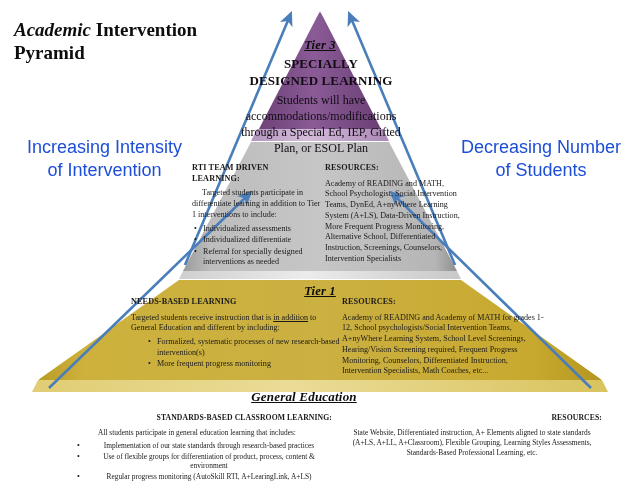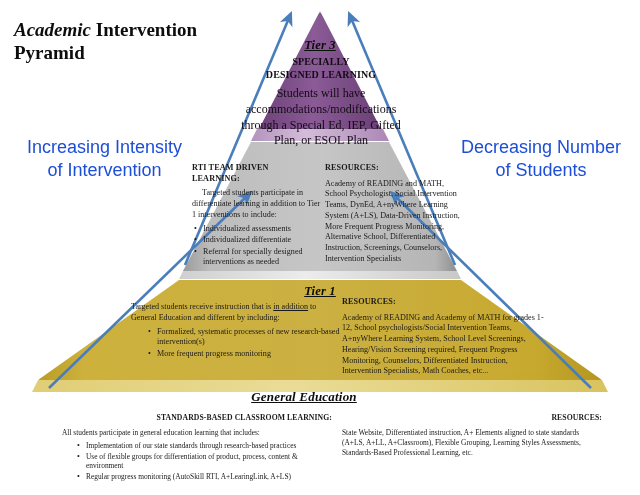--- a/index.html
+++ b/index.html
@@ -50,21 +50,21 @@
   #t3-label{left:255px;top:38px;width:130px;}
   #t2-label{left:255px;top:145px;width:130px;}
   #t1-label{left:255px;top:284px;width:130px;}
   #ge-label{left:204px;top:389px;width:200px;font-size:13px;}
 
   .t3blk{
     left:232px;top:56px;width:178px;
     text-align:center;
     color:#120c14;
   }
-  .t3head{font-weight:bold;font-size:10px;line-height:1.28;letter-spacing:.1px;}
+  .t3head{font-weight:bold;font-size:13px;line-height:1.28;letter-spacing:.1px;}
   .t3body{font-size:12px;line-height:1.33;margin-top:4px;}
 
   .colhead{
     font-weight:bold;
     font-size:8.2px;
     line-height:1.3;
     letter-spacing:.1px;
   }
   .colbody{font-size:8.1px;line-height:1.33;}
   .colbody p{margin:0 0 3px 0;}
@@ -78,21 +78,21 @@
   
   #t2-left{left:192px;top:163px;width:130px;}
   #t2-right{left:325px;top:163px;width:140px;}
   
   #t1-left{left:131px;top:297px;width:212px;}
   #t1-right{left:342px;top:297px;width:205px;}
   
   #ge-left{left:62px;top:413px;width:270px;}
   #ge-right{left:342px;top:413px;width:260px;}
 
-  #ge-left .colbody, #ge-right .colbody{font-size:7.4px;line-height:1.35;}
+  #ge-left .colbody, #ge-right .colbody{font-size:7.4px;line-height:1.35;text-align:center;}
   #ge-left .colhead, #ge-right .colhead{font-size:7.7px;text-align:right;}
   #ge-left ul.bul{padding-left:12px;}
 </style>
 </head>
 <body>
 
 <div id="stage">
 
   <svg id="art" viewBox="0 0 640 495">
     <defs>
@@ -202,20 +202,21 @@
   </div>
 
   <div class="abs" id="t2-right">
     <div class="colhead">RESOURCES:</div>
     <div class="colbody" style="margin-top:5px">Academy of READING and MATH, School Psychologist, Social Intervention Teams, DynEd, A+nyWhere Learning System (A+LS), Data-Driven Instruction, More Frequent Progress Monitoring, Alternative School, Differentiated Instruction, Screenings, Counselors, Intervention Specialists</div>
   </div>
 
   <div class="abs tierlabel" id="t1-label">Tier 1</div>
 
   <div class="abs" id="t1-left">
+    <div class="colhead">NEEDS-BASED LEARNING</div>
     <div class="colbody" style="margin-top:5px">
       <p><span>Targeted students receive instruction that is </span><span class="und">in addition</span><span> to General Education and different by including:</span></p>
       <ul class="bul" style="padding-left:26px">
         <li>Formalized, systematic processes of new research-based intervention(s)</li>
         <li>More frequent progress monitoring</li>
       </ul>
     </div>
   </div>
 
   <div class="abs" id="t1-right">

